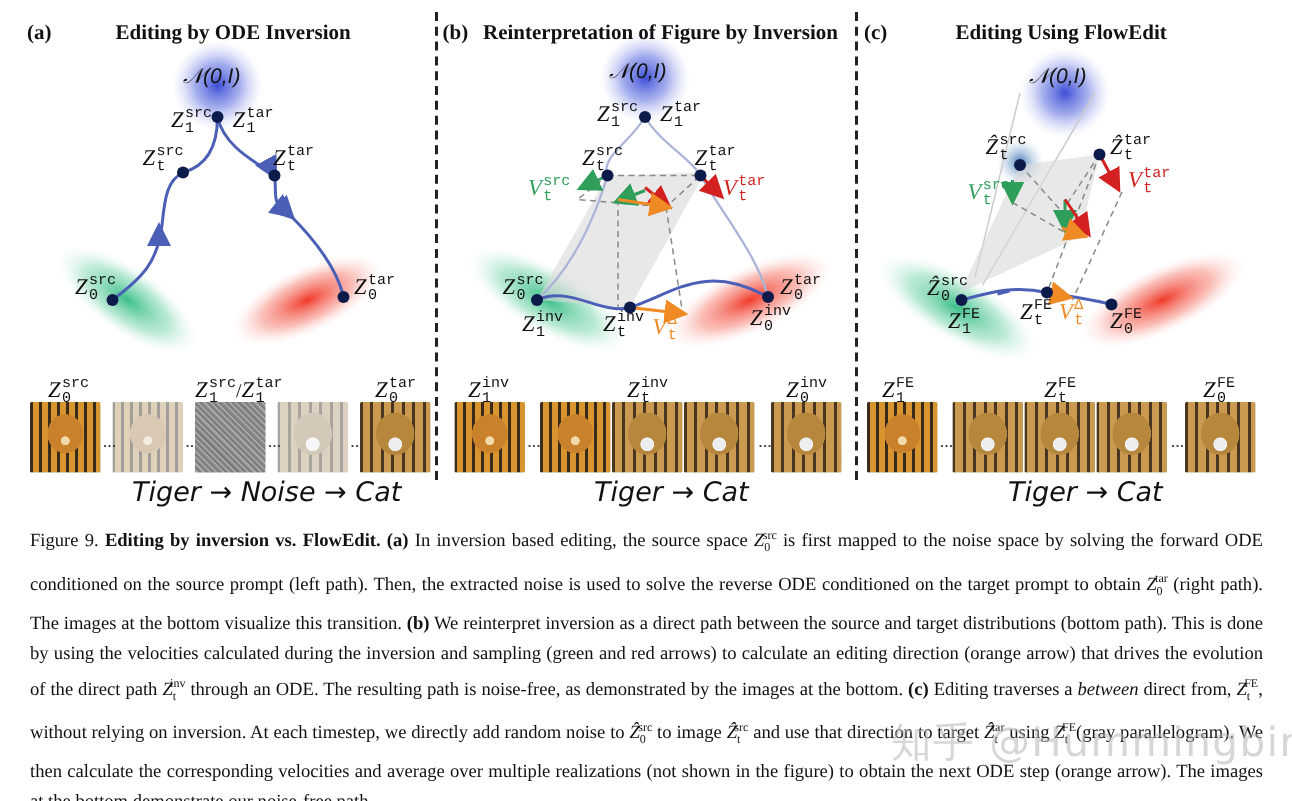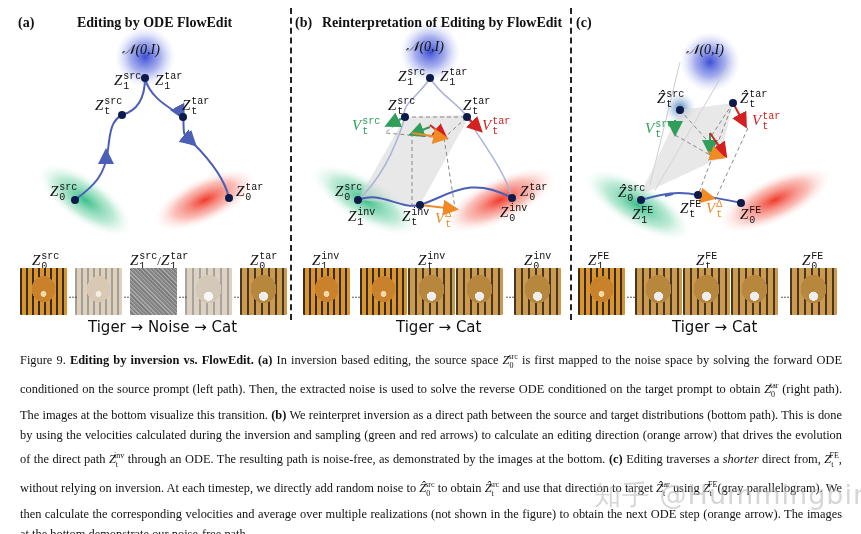--- a/index.html
+++ b/index.html
@@ -2,41 +2,41 @@
 <html><head>
 <meta charset="utf-8">
 <style>
   html,body{margin:0;padding:0;background:#ffffff;}
   body{width:861px;height:534px;position:relative;overflow:hidden;font-family:"Liberation Serif","DejaVu Serif",serif;color:#111;}
   .fig{position:absolute;left:0;top:0;width:861px;height:340px;}
   .panel-title{position:absolute;font-weight:bold;font-size:14px;white-space:nowrap;}
   .plabel{position:absolute;font-weight:bold;font-size:14px;}
   .divider{position:absolute;top:8px;width:0;height:312px;border-left:2px dashed #222;}
   svg{position:absolute;left:0;top:0;}
-  .math{font-family:Liberation Serif, serif;font-style:italic;}
+  .math{font-family:Liberation Sans, sans-serif;font-style:italic;}
   .lbl{position:absolute;font-size:13px;white-space:nowrap;line-height:1;}
   .lbl .Z{font-family:"Liberation Serif",serif;font-style:italic;font-size:15px;}
   .lbl .ss{display:inline-flex;flex-direction:column;vertical-align:middle;line-height:1;margin-left:1px;}
   .lbl .ss span{font-family:"Liberation Mono","DejaVu Sans Mono",monospace;font-size:10px;}
   .thumbs{position:absolute;top:268px;height:48px;}
   .thumb{position:absolute;top:0;width:47px;height:47px;border-radius:1px;}
   .tiger{background:
       radial-gradient(circle at 50% 55%, #f2d9a8 0 8%, transparent 9%),
       radial-gradient(ellipse at 50% 45%, #c9822b 0 35%, transparent 36%),
       repeating-linear-gradient(90deg,#3a2a1a 0 2px,#d8952f 2px 6px),
       linear-gradient(#6b8c46,#4d6b34);}
   .cat{background:
       radial-gradient(circle at 50% 60%, #eee 0 12%, transparent 13%),
       radial-gradient(ellipse at 50% 45%, #b8873e 0 38%, transparent 39%),
       repeating-linear-gradient(90deg,#4a3520 0 2px,#c99a50 2px 7px),
       linear-gradient(#7fa05a,#5a7a3c);}
   .faded{opacity:.45;filter:grayscale(.5);}
   .noise{background:repeating-linear-gradient(45deg,#8a8a8a 0 1px,#a9a9a9 1px 2px,#7b7b7b 2px 3px);}
   .dots{position:absolute;top:22px;font-size:12px;letter-spacing:-1px;color:#333;}
-  .caption-under{position:absolute;font-family:"DejaVu Sans",sans-serif;font-size:15px;white-space:nowrap;}
+  .caption-under{position:absolute;font-family:"DejaVu Sans",sans-serif;font-style:italic;font-size:18px;white-space:nowrap;}
   .caption{position:absolute;left:20px;top:347px;width:822px;font-size:12.4px;line-height:20.4px;text-align:justify;}
   .caption b{font-weight:bold;}
   .watermark{position:absolute;left:594px;top:477px;font-family:"DejaVu Sans",sans-serif;font-size:27px;color:rgba(180,180,180,0.55);white-space:nowrap;letter-spacing:1px;}
 </style>
 </head>
 <body>
 
 <div class="fig">
 
   <svg width="861" height="270" viewBox="0 0 861 270">
@@ -138,24 +138,25 @@
       <circle cx="641" cy="200" r="4" fill="#0d1b4a"></circle>
       <circle cx="698" cy="195" r="4" fill="#0d1b4a"></circle>
       <circle cx="741" cy="203" r="4" fill="#0d1b4a"></circle>
     </g>
   </svg>
 
   <div class="divider" style="left:290px;"></div>
   <div class="divider" style="left:570px;"></div>
 
   <span class="plabel" style="left:18px;top:15px;">(a)</span>
-  <span class="panel-title" style="left:77px;top:15px;">Editing by ODE FlowEdit</span>
+  <span class="panel-title" style="left:77px;top:15px;">Editing by ODE Inversion</span>
   <span class="plabel" style="left:295px;top:15px;">(b)</span>
-  <span class="panel-title" style="left:322px;top:15px;">Reinterpretation of Editing by FlowEdit</span>
+  <span class="panel-title" style="left:322px;top:15px;">Reinterpretation of Figure by Inversion</span>
   <span class="plabel" style="left:576px;top:15px;">(c)</span>
+  <span class="panel-title" style="left:637px;top:15px;">Editing Using FlowEdit</span>
 
   <span class="lbl math" style="left:122px;top:43px;font-size:14px;">𝒩(0,I)</span>
   <span class="lbl math" style="left:406px;top:40px;font-size:14px;">𝒩(0,I)</span>
   <span class="lbl math" style="left:686px;top:43px;font-size:14px;">𝒩(0,I)</span>
 
   <span class="lbl" style="left:114px;top:72px;"><span class="Z">Z</span><span class="ss">
         <span>src</span>
         <span>1</span>
       </span></span>
   <span class="lbl" style="left:155px;top:72px;"><span class="Z">Z</span><span class="ss">
@@ -350,25 +351,25 @@
   <i>Z</i><sub style="font-size:8px;">0</sub><sup style="font-size:8px;margin-left:-5px;">src</sup>
   <span>is first mapped to the noise space by solving the forward ODE conditioned on the source prompt (left path).  Then, the extracted noise is used to solve the reverse ODE conditioned on the target prompt to obtain</span>
   <i>Z</i><sub style="font-size:8px;">0</sub><sup style="font-size:8px;margin-left:-5px;">tar</sup>
   <span>(right path). The images at the bottom visualize this transition.</span>
   <b>(b)</b>
   <span>We reinterpret inversion as a direct path between the source and target distributions (bottom path).  This is done by using the velocities calculated during the inversion and sampling (green and red arrows) to calculate an editing direction (orange arrow) that drives the evolution of the direct path</span>
   <i>Z</i><sub style="font-size:8px;">t</sub><sup style="font-size:8px;margin-left:-4px;">inv</sup>
   <span>through an ODE. The resulting path is noise-free, as demonstrated by the images at the bottom.</span>
   <b>(c)</b>
   <span>Editing traverses a</span>
-  <i>shorter</i>
+  <i>between</i>
   <span>direct from,</span>
   <i>Z</i><sub style="font-size:8px;">t</sub><sup style="font-size:8px;margin-left:-4px;">FE</sup><span>, without relying on inversion.  At each timestep, we directly add random noise to</span>
   <i>Ẑ</i><sub style="font-size:8px;">0</sub><sup style="font-size:8px;margin-left:-5px;">src</sup>
-  <span>to obtain</span>
+  <span>to image</span>
   <i>Ẑ</i><sub style="font-size:8px;">t</sub><sup style="font-size:8px;margin-left:-4px;">src</sup>
   <span>and use that direction to target</span>
   <i>Ẑ</i><sub style="font-size:8px;">t</sub><sup style="font-size:8px;margin-left:-4px;">tar</sup>
   <span>using</span>
   <i>Z</i><sub style="font-size:8px;">t</sub><sup style="font-size:8px;margin-left:-4px;">FE</sup><span>(gray parallelogram). We then calculate the corresponding velocities and average over multiple realizations (not shown in the figure) to obtain the next ODE step (orange arrow). The images at the bottom demonstrate our noise-free path.</span>
 </div>
 
 <div class="watermark">知乎 @Hummingbird</div>
 
 </body></html>

